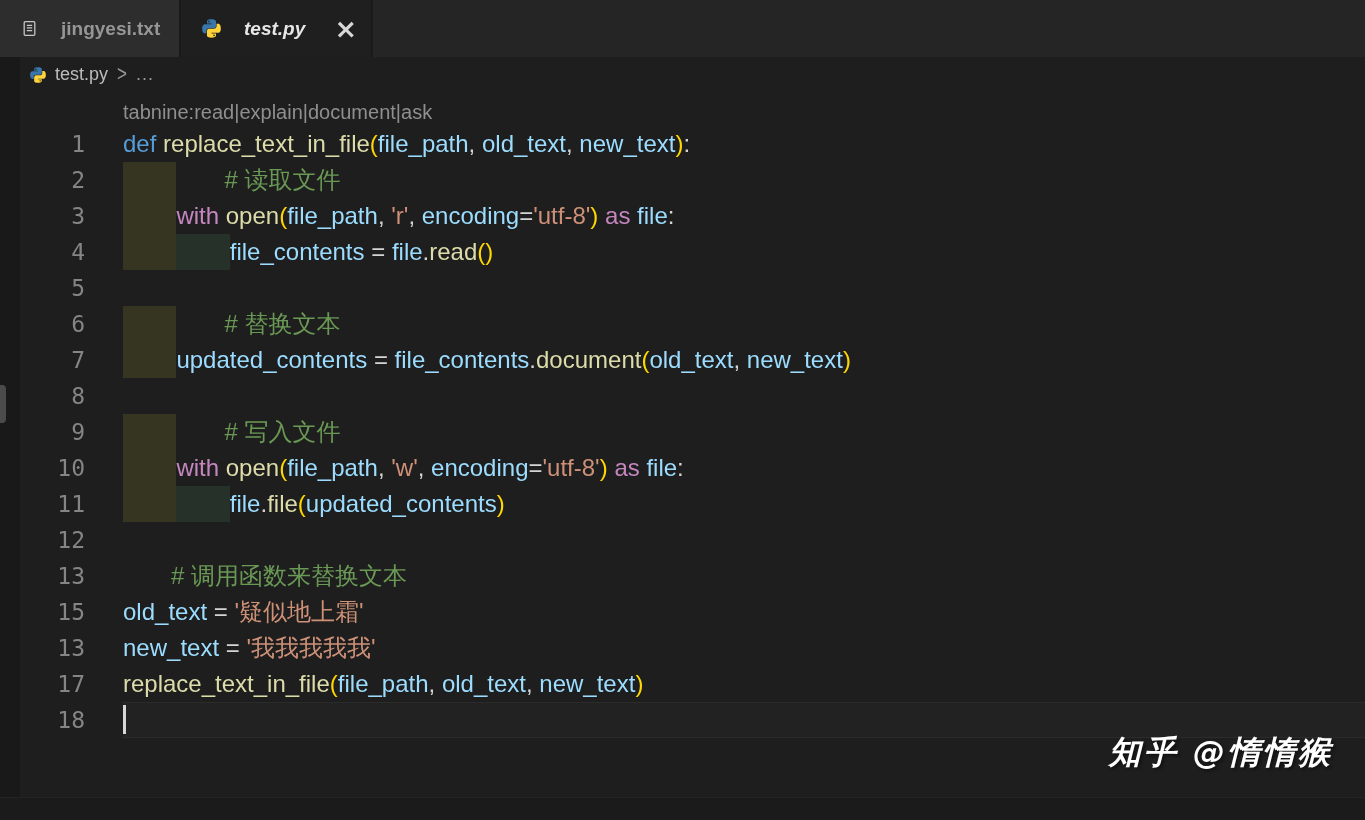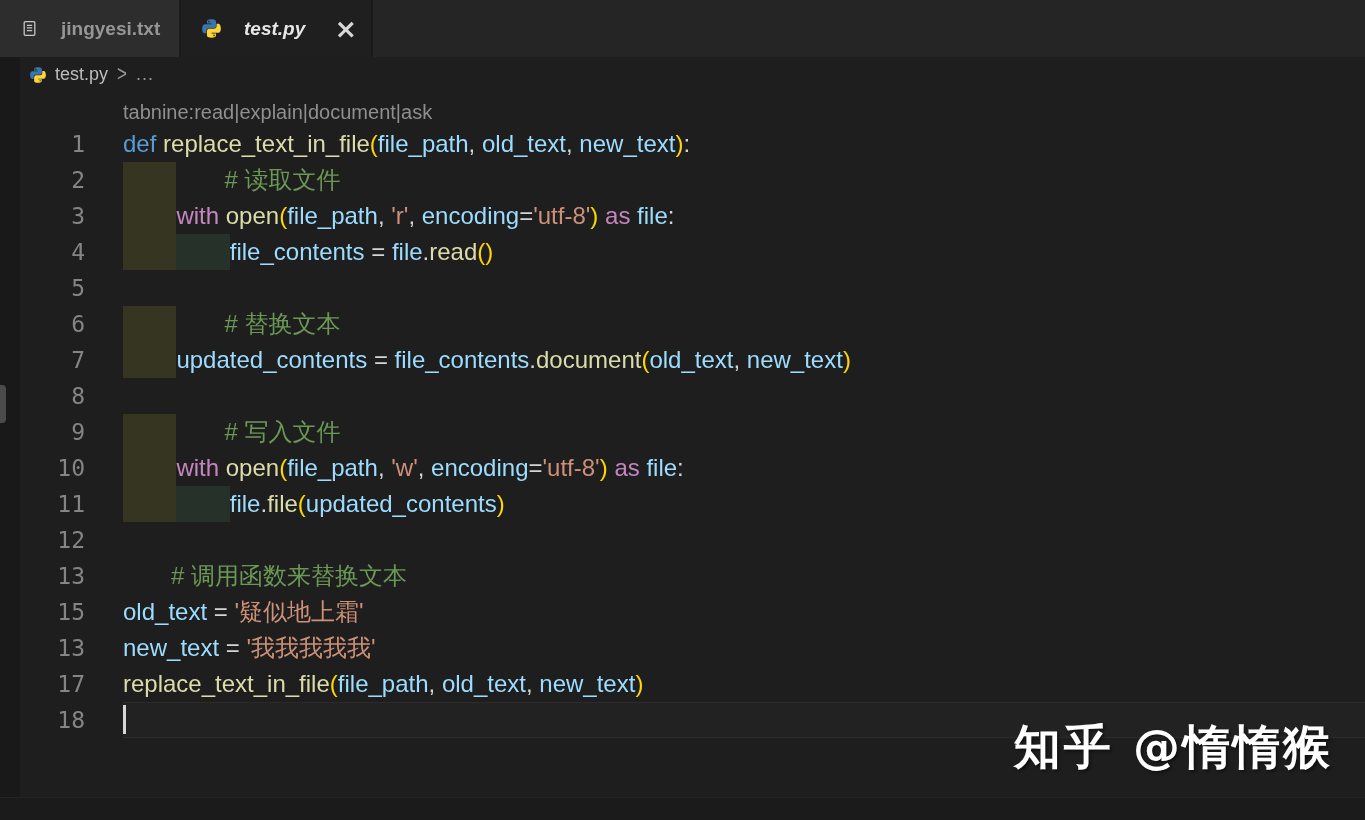--- a/index.html
+++ b/index.html
@@ -68,21 +68,21 @@
   .tk-br{color:var(--c-bracket);}
   .tk-pl{color:var(--c-plain);}
 
   .cursor{display:inline-block;width:3px;height:29px;background:#d7d7d7;vertical-align:middle;position:relative;top:-2px;}
 
   
   .left-strip{position:absolute;left:0;top:57px;bottom:0;width:20px;background:#191919;}
   .left-strip .handle{position:absolute;left:0;top:328px;width:6px;height:38px;background:#4b4b4b;border-radius:0 4px 4px 0;cursor:pointer;}
   .bottom-strip{position:absolute;left:0;bottom:0;width:100%;height:23px;background:#1b1b1b;border-top:1px solid #242424;}
 
-  .watermark{position:absolute;right:32px;top:716px;font-size:47px;font-weight:bold;color:var(--c-watermark_fg);letter-spacing:3px;font-family:"DejaVu Sans","Liberation Sans",sans-serif;text-shadow:2px 2px 3px rgba(0,0,0,0.45);white-space:nowrap;}
+  .watermark{position:absolute;right:32px;top:731px;font-size:32px;font-weight:bold;color:var(--c-watermark_fg);letter-spacing:3px;font-family:"DejaVu Sans","Liberation Sans",sans-serif;text-shadow:2px 2px 3px rgba(0,0,0,0.45);white-space:nowrap;font-style:italic;}
 
   .py-b{fill:var(--c-python_blue);}
   .py-y{fill:var(--c-python_yellow);}
   .ticon{display:flex;align-items:center;}
 </style>
 </head>
 <body>
 
 <div class="window">
 

